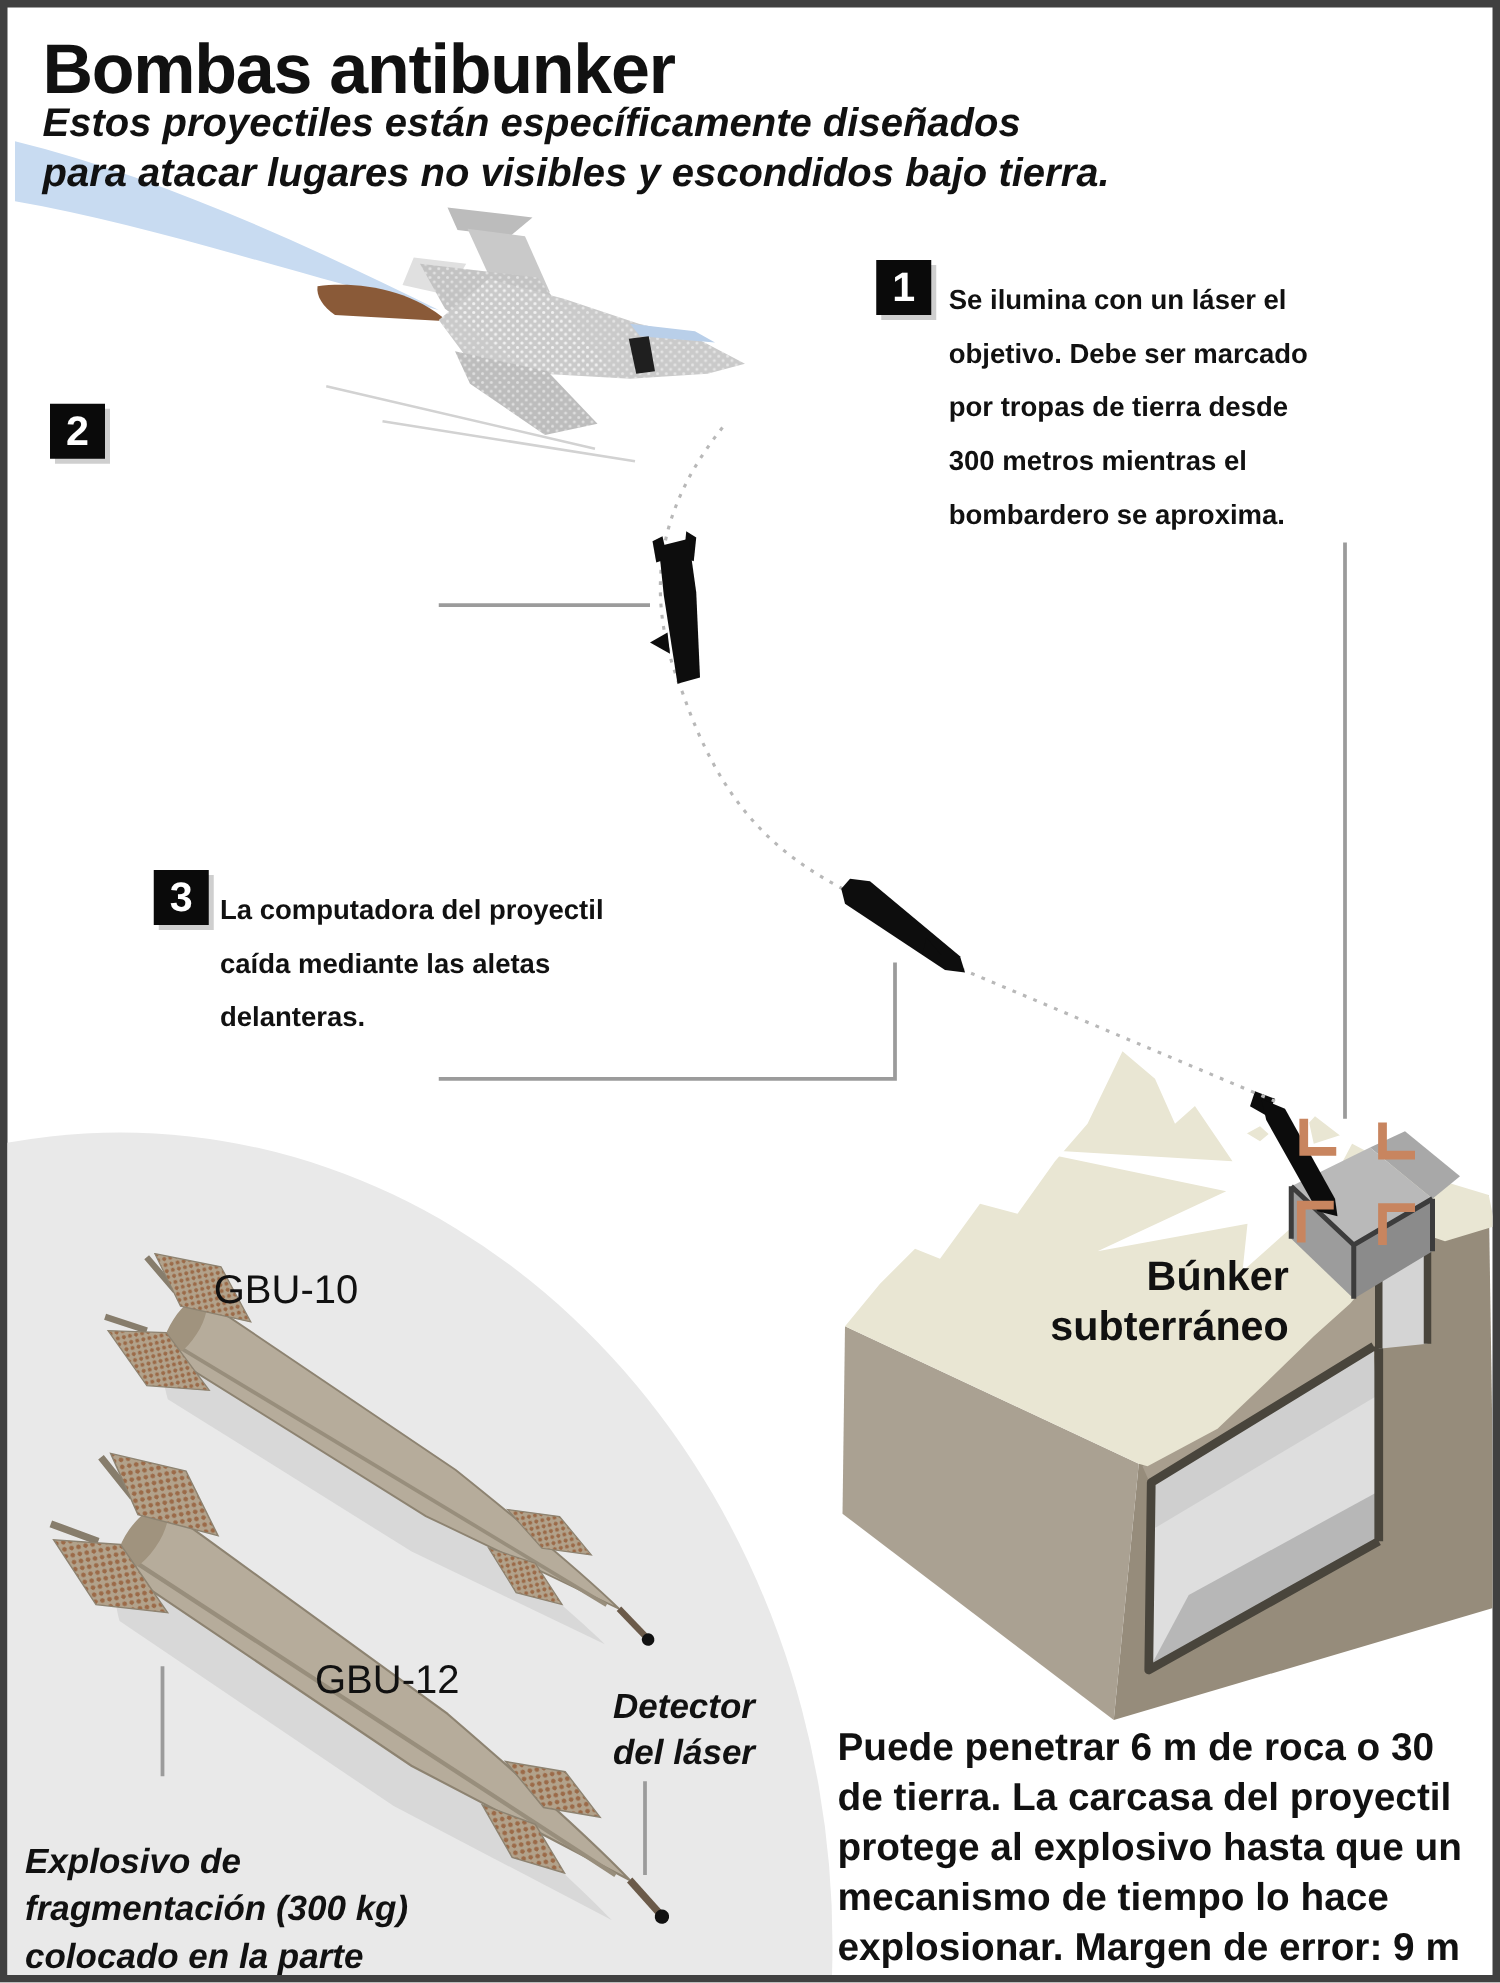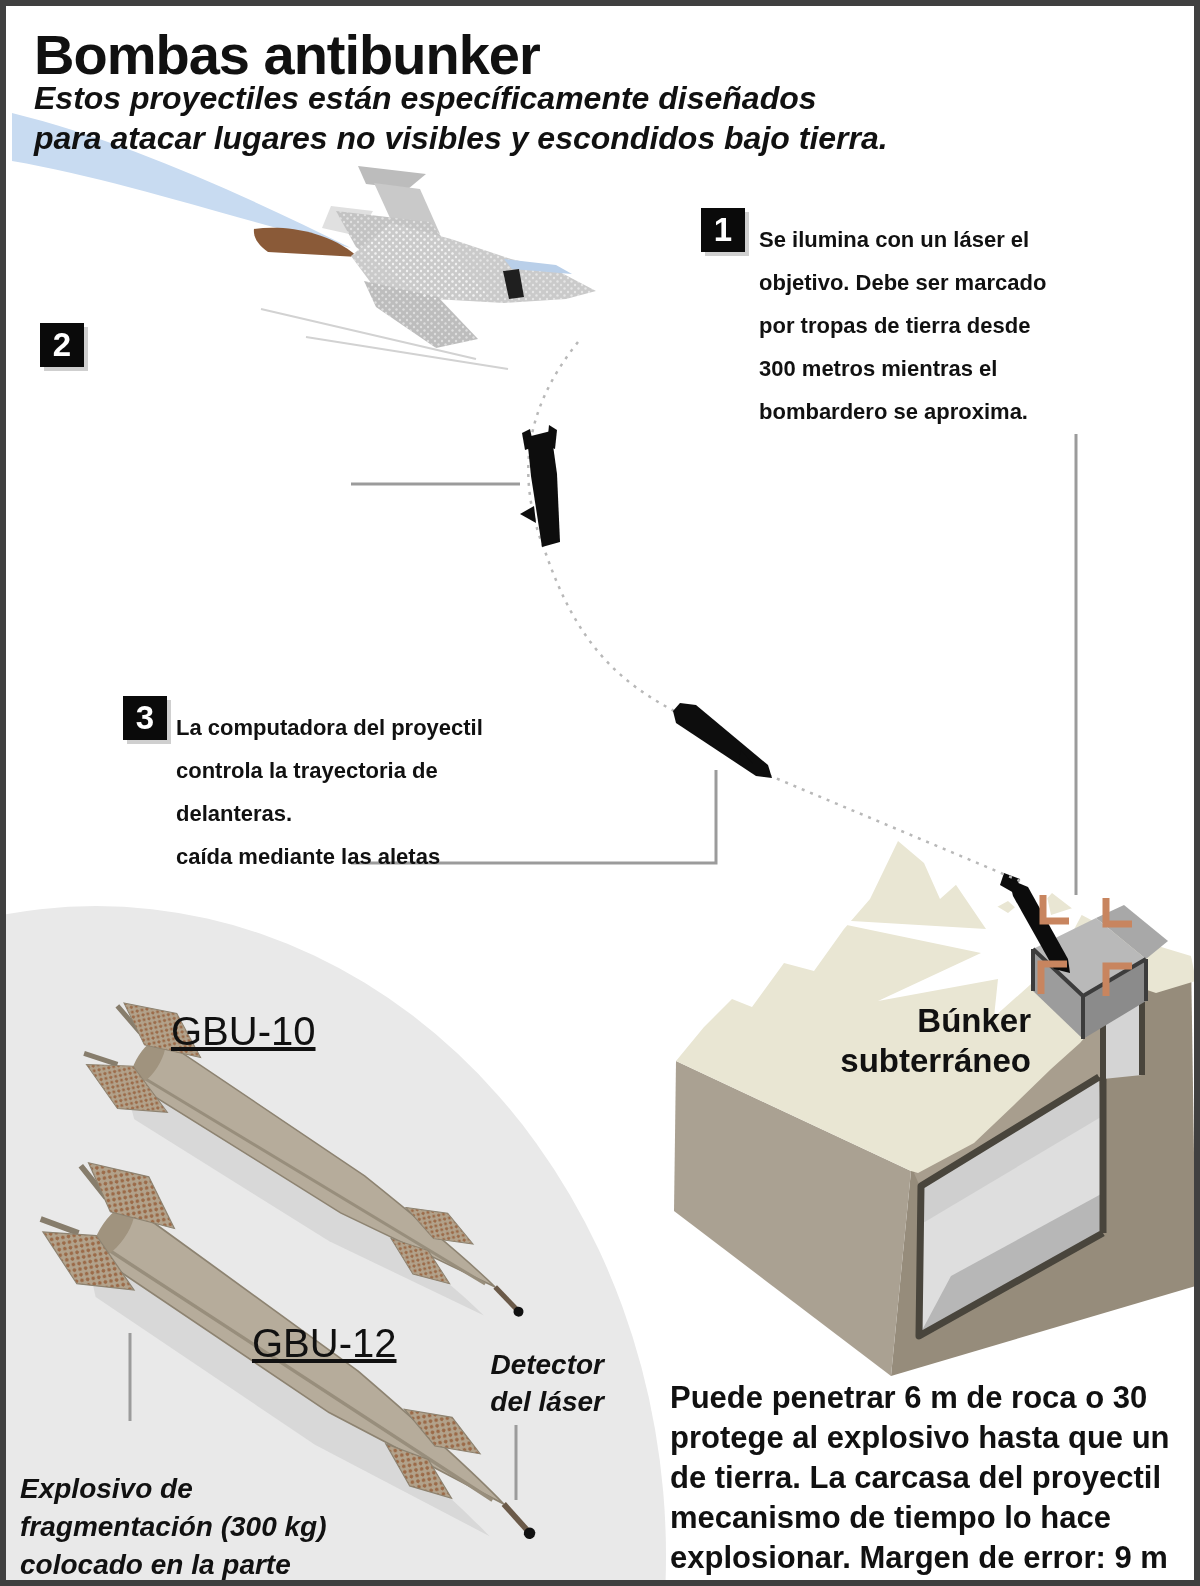--- a/index.html
+++ b/index.html
@@ -13,21 +13,21 @@
   .subtitle{font-size:32px;font-weight:bold;font-style:italic;line-height:40px;white-space:nowrap;}
   .step-text{font-size:22px;font-weight:bold;line-height:43px;white-space:nowrap;}
   .badge{
     width:44px;height:44px;background:#0a0a0a;color:#fff;text-align:center;
     font-size:33px;font-weight:bold;line-height:44px;box-shadow:4px 4px 0 #cfcfcf;
   }
   .blob{
     left:-480px;top:900px;width:1140px;height:1300px;border-radius:50%;
     background:#e9e9e9;
   }
-  .model-label{font-size:40px;line-height:42px;white-space:nowrap;text-decoration:underline;}
+  .model-label{font-size:32px;line-height:42px;white-space:nowrap;}
   .bunker-label{font-size:33px;font-weight:bold;line-height:40px;text-align:right;}
   .annot{font-size:28px;font-weight:bold;font-style:italic;line-height:38px;white-space:nowrap;}
   .annot.right{text-align:right;line-height:37px;}
   .footer-text{font-size:31px;font-weight:bold;line-height:40px;white-space:nowrap;}
   svg{display:block;}
 </style>
 </head>
 <body>
 
 <div class="page">
@@ -165,23 +165,22 @@
       <div>por tropas de tierra desde</div>
       <div>300 metros mientras el</div>
       <div>bombardero se aproxima.</div>
     </div>
 
   <div class="abs badge" style="left:34px;top:317px;">2</div>
 
   <div class="abs badge" style="left:117px;top:690px;">3</div>
   <div class="abs step-text" style="left:170px;top:700px;">
       <div>La computadora del proyectil</div>
-      <div>controla la trayectoria de</div>
+      <div>caída mediante las aletas</div>
       <div>delanteras.</div>
-      <div>caída mediante las aletas</div>
     </div>
 
   <div class="abs bunker-label" style="left:765px;top:995px;width:260px;">
       <div>Búnker</div>
       <div>subterráneo</div>
     </div>
 
   <div class="abs model-label" style="left:165px;top:1004px;">GBU-10</div>
   <div class="abs model-label" style="left:246px;top:1316px;">GBU-12</div>
 
@@ -192,19 +191,19 @@
 
   <div class="abs annot" style="left:14px;top:1420px;margin-top:44px;">
       <div>Explosivo de</div>
       <div>fragmentación (300 kg)</div>
       <div>colocado en la parte</div>
       <div>posterior del proyectil</div>
     </div>
 
   <div class="abs footer-text" style="left:664px;top:1372px;">
       <div>Puede penetrar 6 m de roca o 30</div>
+      <div>de tierra. La carcasa del proyectil</div>
       <div>protege al explosivo hasta que un</div>
-      <div>de tierra. La carcasa del proyectil</div>
       <div>mecanismo de tiempo lo hace</div>
       <div>explosionar. Margen de error: 9 m</div>
     </div>
 
 </div>
 
 </body></html>

